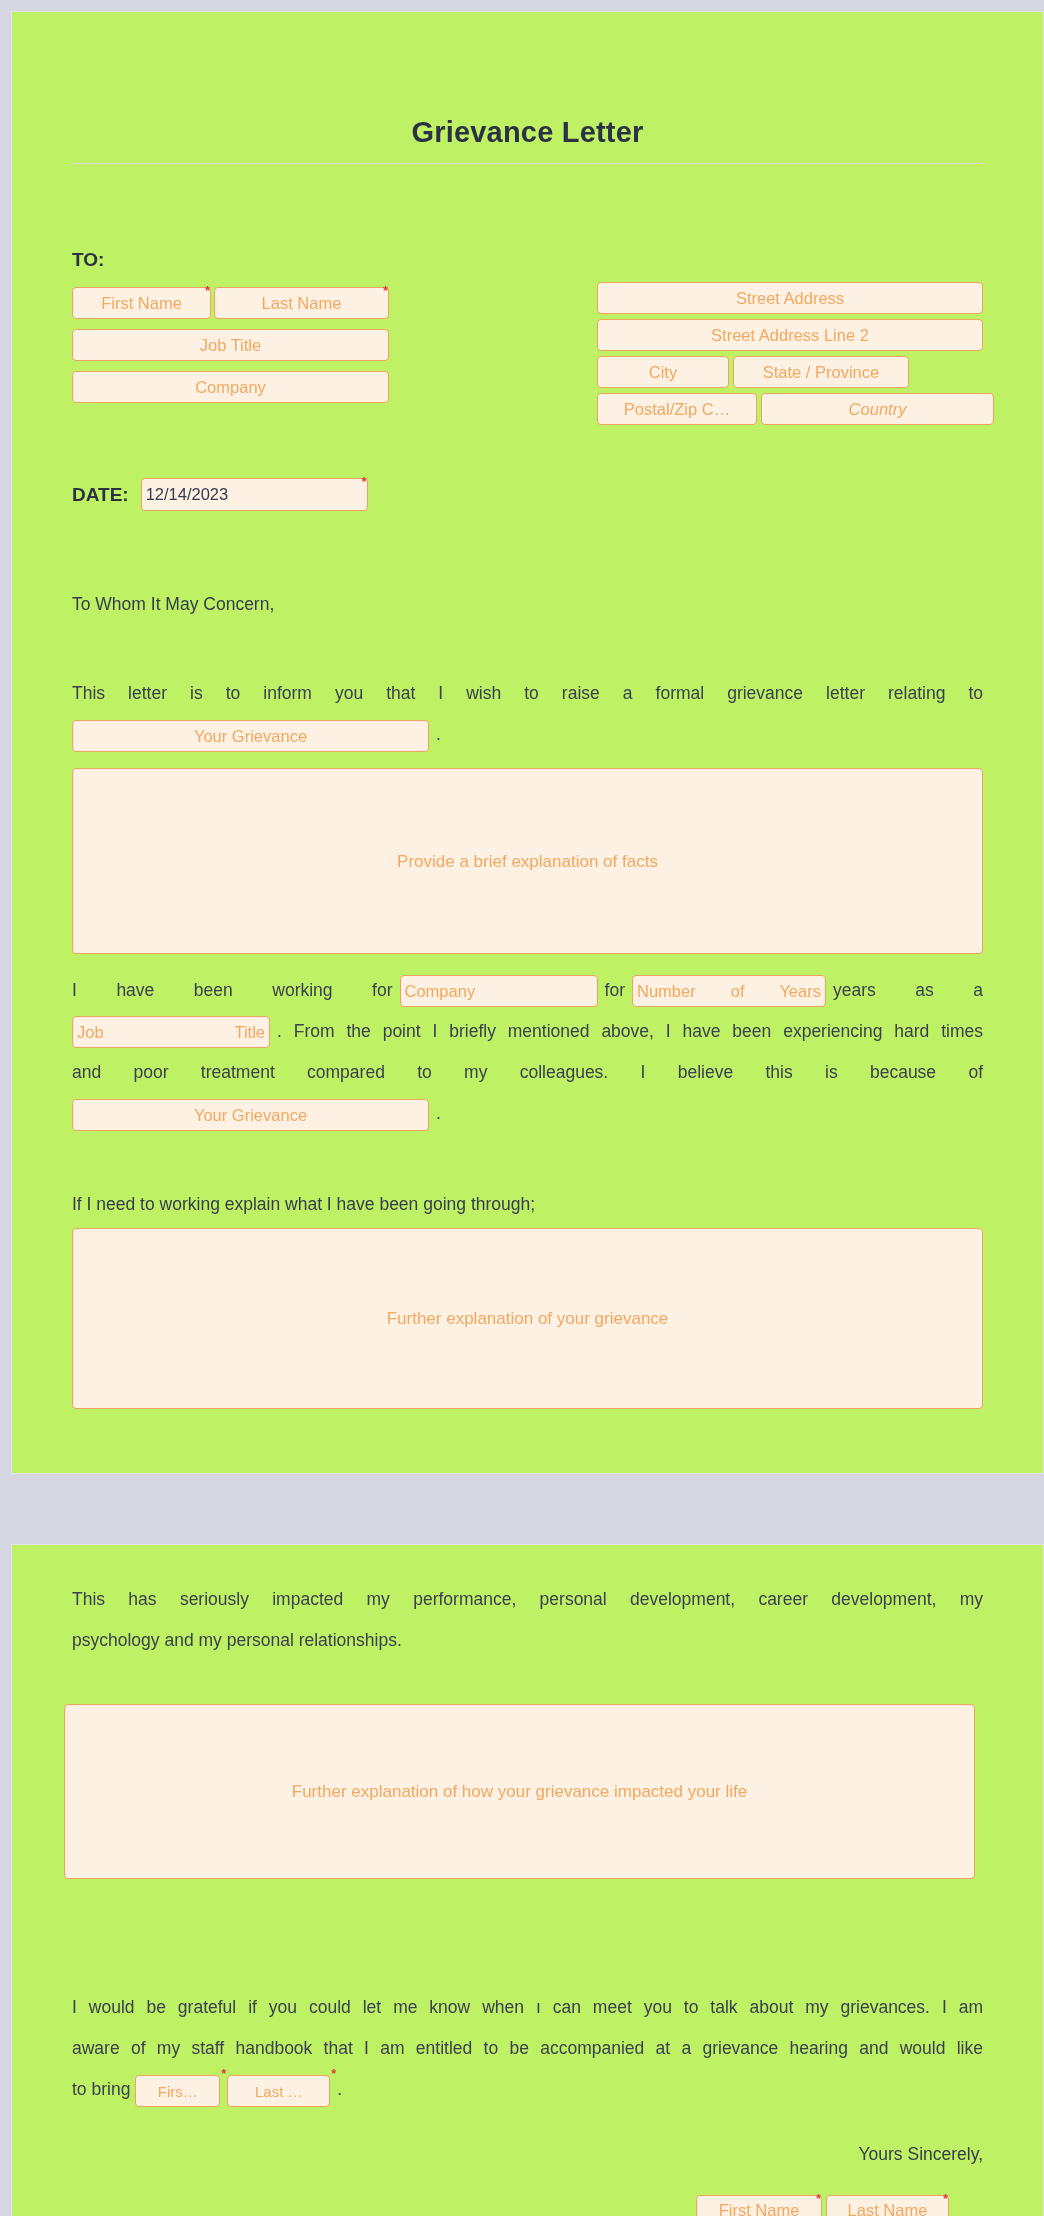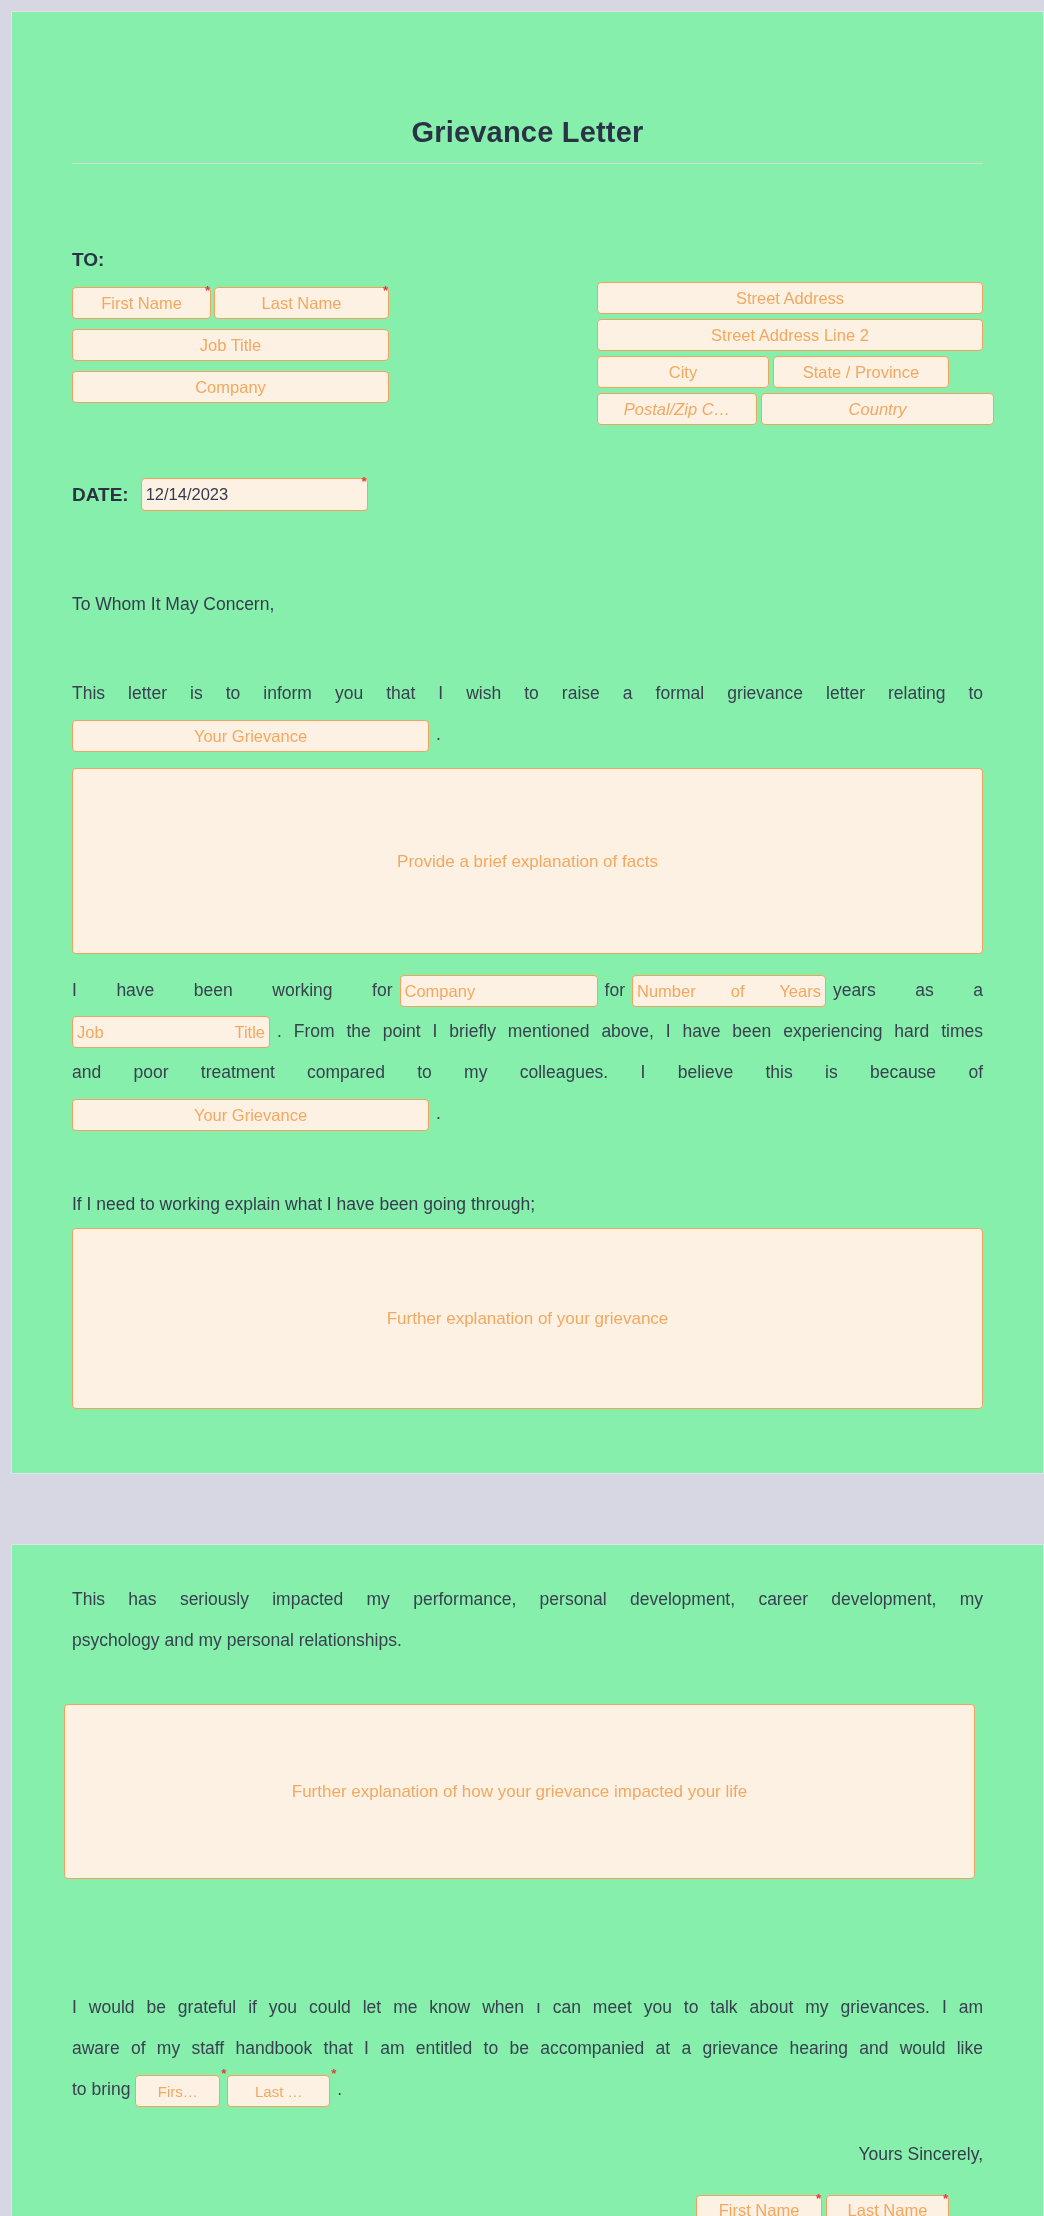--- a/index.html
+++ b/index.html
@@ -8,21 +8,21 @@
     background: #d6d7e3;
     font-family: "Liberation Sans", sans-serif;
     position: relative;
     overflow: hidden;
     color: #353c4d;
   }
   .page {
     position: absolute;
     left: 11px;
     width: 1033px;
-    background: #86efac;
+    background: #bef264;
     border: 1px solid #e2e2ec;
   }
   .page1 { top: 11px; height: 1463px; padding: 0 60px; }
   .page2 { top: 1544px; height: 740px; padding: 34px 60px 0; }
 
   h1 {
     margin-top: 103px;
     text-align: center;
     font-size: 29px;
     line-height: 34px;
@@ -57,22 +57,22 @@
   }
   input.field { height: 30px; text-align: center; padding: 15px 4px; }
   input.field::placeholder, textarea.field::placeholder {
     color: #f2a860; opacity: 1; text-align: center;
   }
   .h28 { height: 28px !important; }
 
   .w-first { width: 139px; } .w-last { width: 175px; }
   .w-lfull { width: 317px; }
   .w-street { width: 386px; }
-  .w-city { width: 172px; } .w-state { width: 176px; }
-  .w-postal { width: 160px; font-style: italic; } .w-country { width: 266px; font-style: italic; }
+  .w-city { width: 132px; } .w-state { width: 176px; }
+  .w-postal { width: 160px; } .w-country { width: 266px; font-style: italic; }
 
   .fw { position: relative; display: inline-block; vertical-align: middle; }
   .req {
     position: absolute; top: -3px; right: 1px;
     color: #e03c3c; font-size: 13px; font-weight: bold; line-height: 13px;
   }
 
   .date-row { display: flex; align-items: center; margin-top: 48px; }
   .date-input {
     width: 227px; height: 33px !important;

